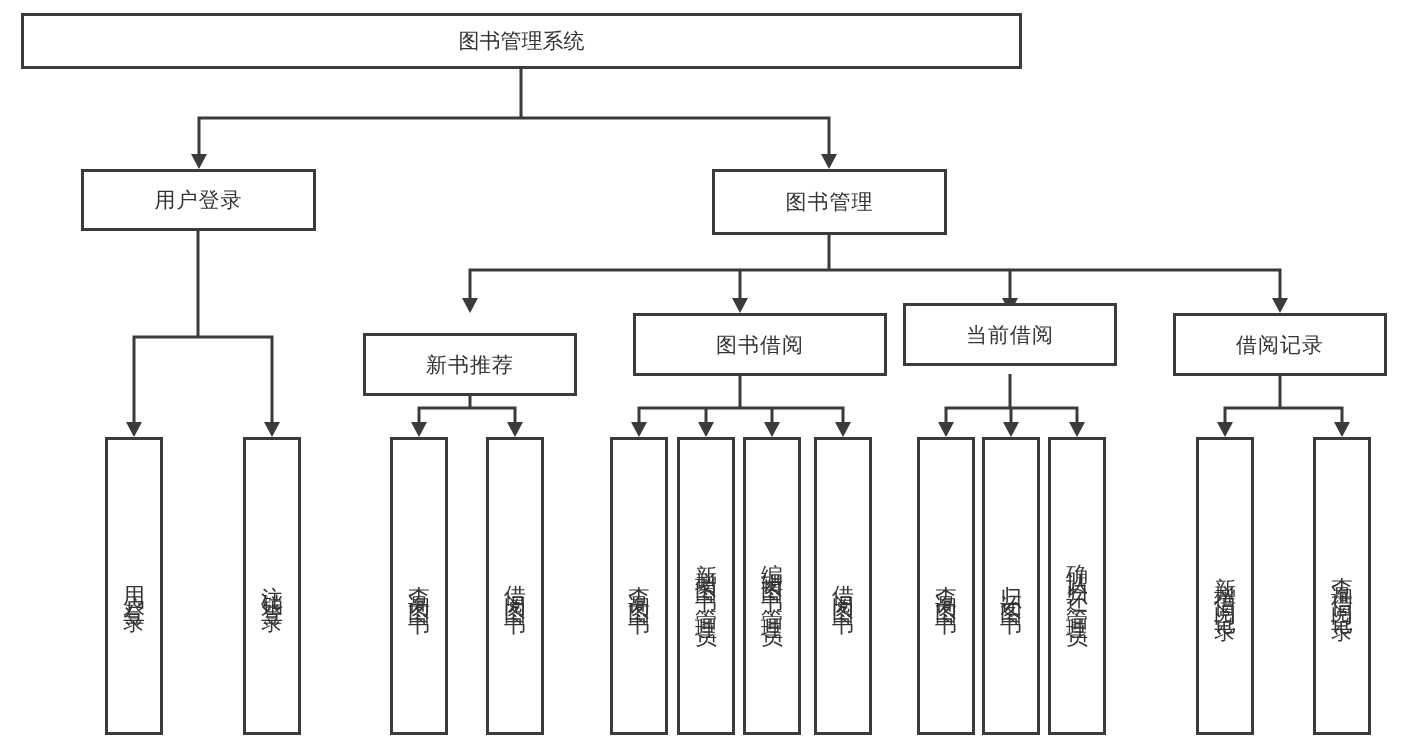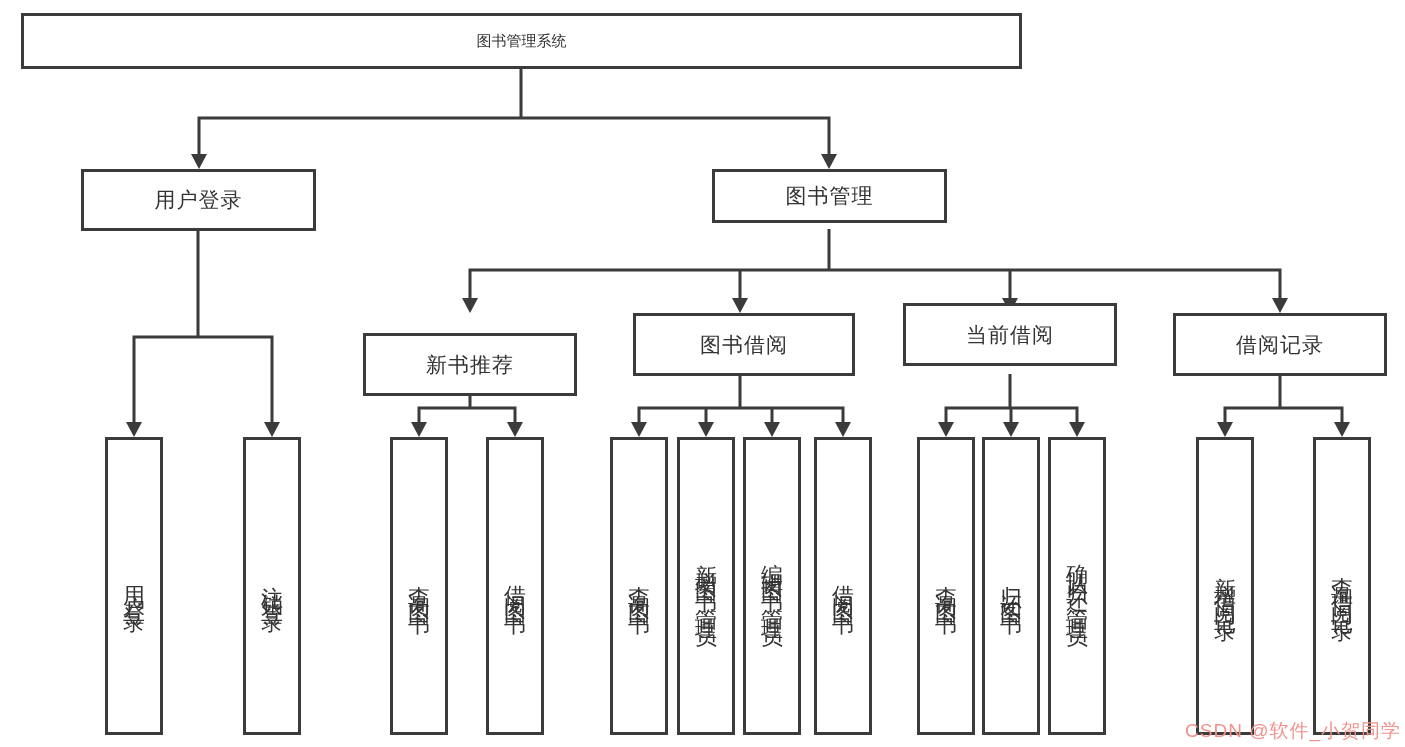--- a/index.html
+++ b/index.html
@@ -6,21 +6,21 @@
   .canvas{
     position:relative;width:1405px;height:747px;background:#ffffff;overflow:hidden;
     font-family:"Liberation Sans",sans-serif;color:#333333;
   }
   .connectors{position:absolute;left:0;top:0;z-index:1;}
   .node{
     position:absolute;z-index:2;background:#ffffff;border:3px solid #3b3b3b;
     display:flex;align-items:center;justify-content:center;box-sizing:border-box;
   }
   .hbox{font-size:21px;letter-spacing:1px;}
-  .root{font-size:15px;}
+  .root{font-size:21px;}
   .vbox{
     font-size:22px;letter-spacing:9px;line-height:1;
     writing-mode:vertical-rl;text-orientation:mixed;
   }
   .watermark{
     position:absolute;right:4px;bottom:3px;z-index:3;
     font-size:19px;color:#f0938d;letter-spacing:1px;white-space:nowrap;
   }
 </style>
 </head>
@@ -64,24 +64,24 @@
       <polygon points="1003,422 1019,422 1011,437"></polygon>
       <polygon points="1069,422 1085,422 1077,437"></polygon>
       <polygon points="1217,422 1233,422 1225,437"></polygon>
       <polygon points="1334,422 1350,422 1342,437"></polygon>
     </g>
   </svg>
 
   <div class="node root" style="left:21px;top:13px;width:1001px;height:56px;">图书管理系统</div>
 
   <div class="node hbox" style="left:81px;top:169px;width:235px;height:62px;">用户登录</div>
-  <div class="node hbox" style="left:712px;top:169px;width:235px;height:54px;">图书管理</div>
+  <div class="node hbox" style="left:712px;top:169px;width:235px;height:66px;">图书管理</div>
 
   <div class="node hbox" style="left:363px;top:313px;width:214px;height:63px;margin-top:20px;">新书推荐</div>
-  <div class="node hbox" style="left:633px;top:313px;width:222px;height:63px;">图书借阅</div>
+  <div class="node hbox" style="left:633px;top:313px;width:254px;height:63px;">图书借阅</div>
   <div class="node hbox" style="left:903px;top:303px;width:214px;height:63px;">当前借阅</div>
   <div class="node hbox" style="left:1173px;top:313px;width:214px;height:63px;">借阅记录</div>
 
   <div class="node vbox" style="left:105px;top:437px;width:58px;height:298px;">用户登录</div>
   <div class="node vbox" style="left:243px;top:437px;width:58px;height:298px;">注销登录</div>
 
   <div class="node vbox" style="left:390px;top:437px;width:58px;height:298px;">查询图书</div>
   <div class="node vbox" style="left:486px;top:437px;width:58px;height:298px;">借阅图书</div>
 
   <div class="node vbox" style="left:610px;top:437px;width:58px;height:298px;">查询图书</div>
@@ -89,15 +89,14 @@
   <div class="node vbox" style="left:743px;top:437px;width:58px;height:298px;">编辑图书（管理员）</div>
   <div class="node vbox" style="left:814px;top:437px;width:58px;height:298px;">借阅图书</div>
 
   <div class="node vbox" style="left:917px;top:437px;width:58px;height:298px;">查询图书</div>
   <div class="node vbox" style="left:982px;top:437px;width:58px;height:298px;">归还图书</div>
   <div class="node vbox" style="left:1048px;top:437px;width:58px;height:298px;">确认归还（管理员）</div>
 
   <div class="node vbox" style="left:1196px;top:437px;width:58px;height:298px;">新增借阅记录</div>
   <div class="node vbox" style="left:1313px;top:437px;width:58px;height:298px;">查询借阅记录</div>
 
-  <div class="watermark">CSDN @软件_小贺同学</div>
 
 </div>
 
 </body></html>

